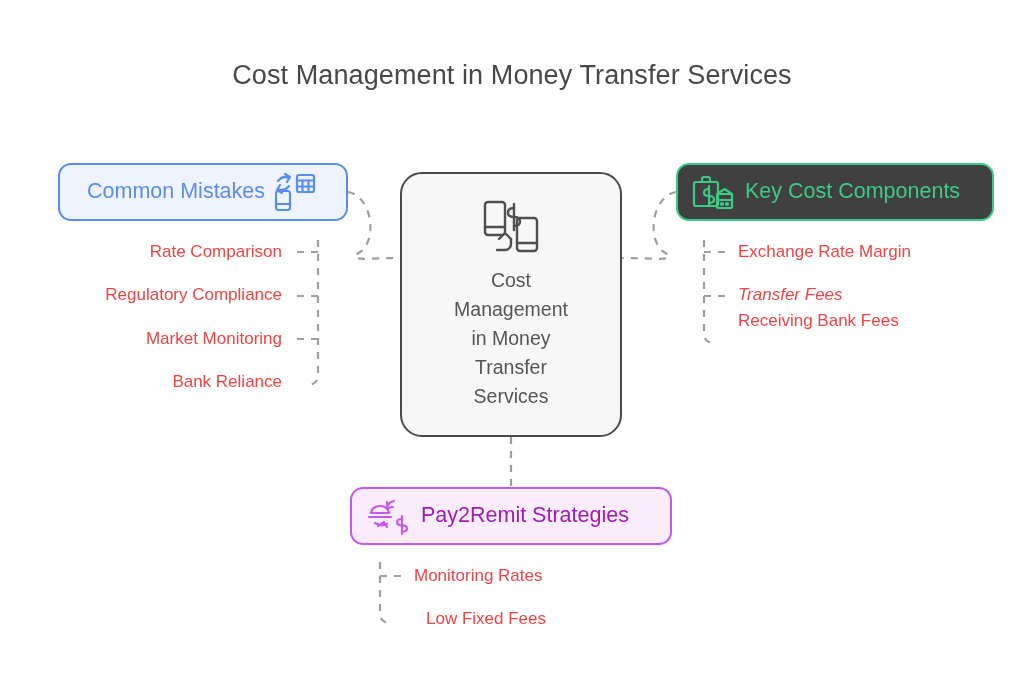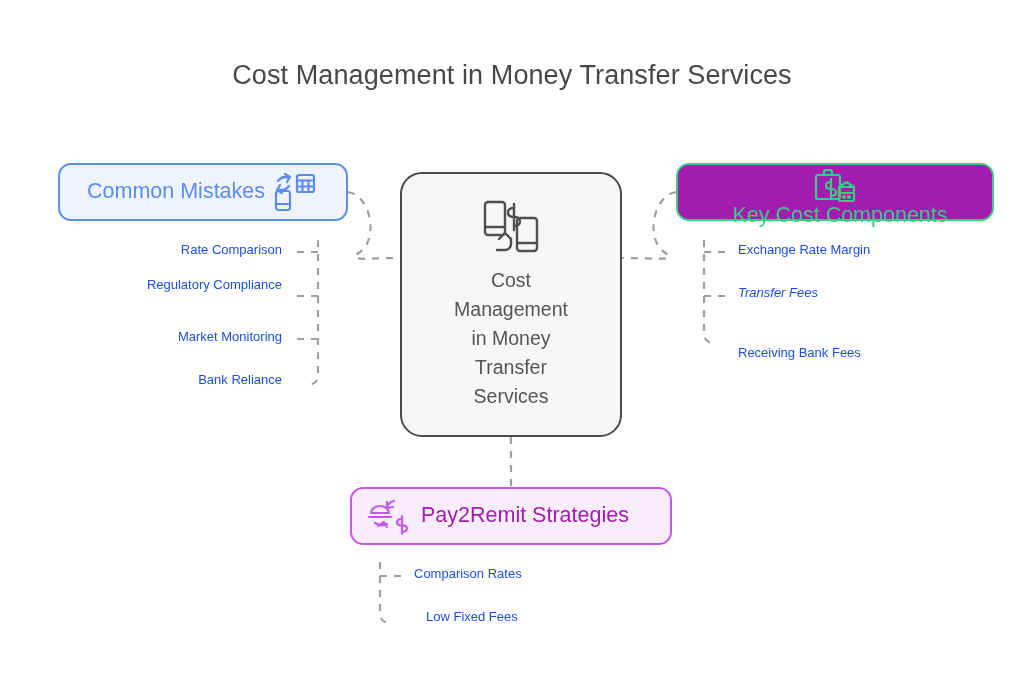--- a/index.html
+++ b/index.html
@@ -114,40 +114,39 @@
     border-color: #5b8def;
     justify-content: flex-start;
   }
   #pill-mistakes .pill-text { color: #5b8def; padding-left: 14px; }
   #pill-mistakes .pill-icon { margin-left: 8px; }
 
   #pill-components {
     left: 676px;
     top: 163px;
     width: 318px;
-    background: #a21caf;
+    background: #404040;
     border-color: #3ccb85;
-    flex-direction: column;
   }
   #pill-components .pill-text { color: #3ccb85; padding-left: 10px; }
 
   #pill-strategies {
     left: 350px;
     top: 487px;
     width: 322px;
     background: #f9ecfd;
     border-color: #c45be8;
   }
   #pill-strategies .pill-text { color: #a21caf; padding-left: 12px; }
 
   
   .leaf {
     position: absolute;
-    font-size: 13px;
-    color: #1d4ed8;
+    font-size: 17px;
+    color: #ef4444;
     white-space: nowrap;
     z-index: 3;
     line-height: 1;
   }
   .leaf.right-align {
     text-align: right;
   }
 </style>
 </head>
 <body>
@@ -239,24 +238,24 @@
         <path d="M10 27 q6 4 12 1"></path>
         <polyline points="17,32 23,28 26,33" transform="translate(-4,-2)"></polyline>
         <path d="M37 23 q-5 0 -5 3.2 t5 3.2 t5 3.2 t-5 3.2"></path>
         <line x1="37" y1="20" x2="37" y2="38"></line>
       </svg>
     </span>
     <span class="pill-text">Pay2Remit Strategies</span>
   </div>
 
   <div class="leaf right-align" style="left:32px; top:243px; width:250px;">Rate Comparison</div>
-  <div class="leaf right-align" style="left:32px; top:278px; width:250px;">Regulatory Compliance</div>
+  <div class="leaf right-align" style="left:32px; top:286px; width:250px;">Regulatory Compliance</div>
   <div class="leaf right-align" style="left:32px; top:373px; width:250px;">Bank Reliance</div>
   <div class="leaf right-align" style="left:32px; top:330px; width:250px;">Market Monitoring</div>
 
   <div class="leaf" style="left:738px; top:243px;text-align:right;">Exchange Rate Margin</div>
   <div class="leaf" style="left:738px; top:286px;font-style:italic;">Transfer Fees</div>
-  <div class="leaf" style="left:738px; top:346px;">Receiving Bank Fees</div>
-
-  <div class="leaf" style="left:414px; top:567px;">Comparison Rates</div>
+  <div class="leaf" style="left:738px; top:312px;">Receiving Bank Fees</div>
+
+  <div class="leaf" style="left:414px; top:567px;">Monitoring Rates</div>
   <div class="leaf" style="left:426px; top:610px;">Low Fixed Fees</div>
 
 </div>
 
 </body></html>

